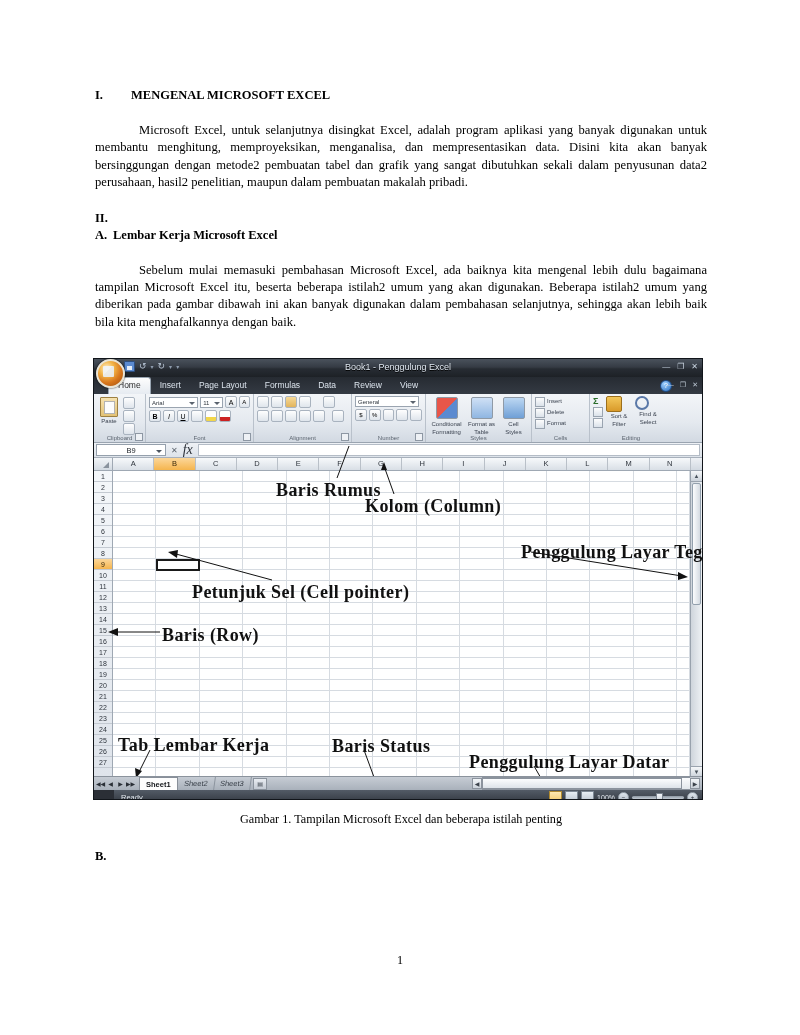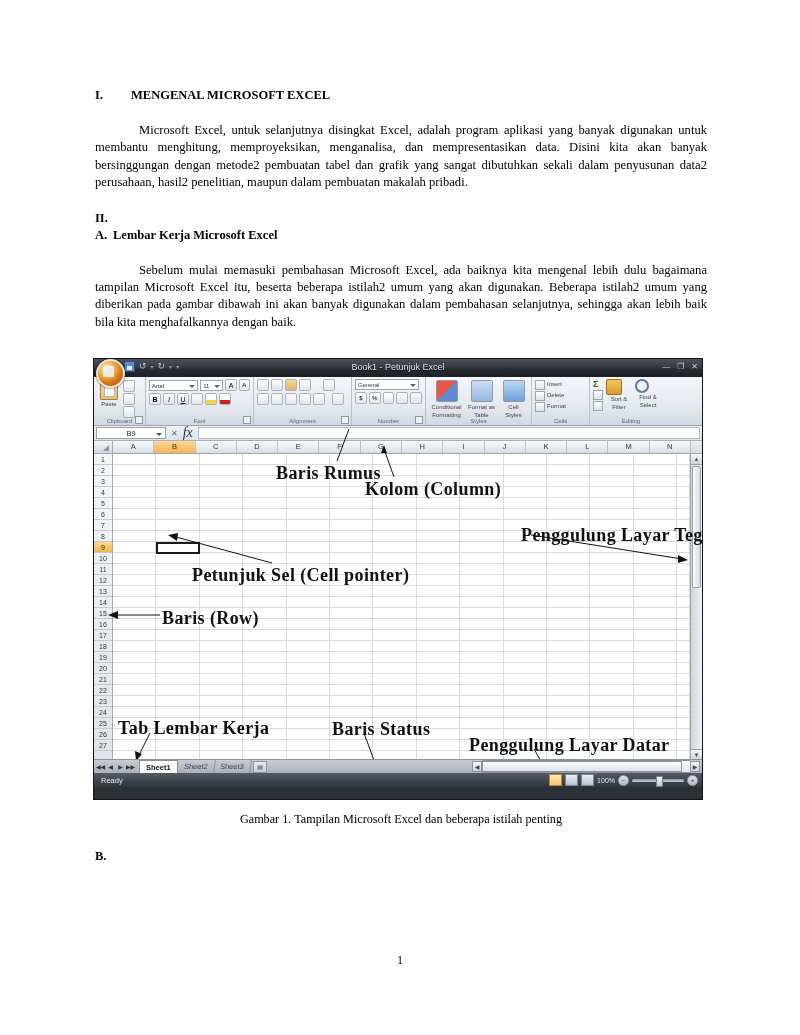--- a/index.html
+++ b/index.html
@@ -486,20 +486,21 @@
     height: 14px;
     background: linear-gradient(to bottom,#4b535d,#2c3views);
     background: linear-gradient(to bottom,#535b66,#2f353d);
     display: flex;
     align-items: center;
     color: #e3e9ef;
     font-size: 7.5px;
     padding: 0 4px;
     box-sizing: border-box;
     position: relative;
+    margin-left: 20px;
   }
   .sb-ready { padding-left: 3px; }
   .sb-right {
     position: absolute;
     right: 4px; top: 1px;
     display: flex;
     align-items: center;
     gap: 3px;
   }
   .viewbtn {
@@ -569,28 +570,43 @@
         <div class="orb-glyph"></div>
       </div>
       <div class="xl-qat">
         <span class="qat-ico qat-save"></span>
         <span class="qat-arrow">↺</span>
         <span class="qat-caret">▾</span>
         <span class="qat-arrow">↻</span>
         <span class="qat-caret">▾</span>
         <span class="qat-caret">▾</span>
       </div>
-      <div class="xl-title-text">Book1 - Petunjuk Excel</div>
+      <div class="xl-title-text">Book1 - Penggulung Excel</div>
       <div class="xl-winbtns">
         <span>—</span>
         <span>❐</span>
         <span>✕</span>
       </div>
     </div>
 
+    <div class="xl-tabstrip">
+      <div class="xl-tab active">Home</div>
+      <div class="xl-tab">Insert</div>
+      <div class="xl-tab">Page Layout</div>
+      <div class="xl-tab">Formulas</div>
+      <div class="xl-tab">Data</div>
+      <div class="xl-tab">Review</div>
+      <div class="xl-tab">View</div>
+      <div class="xl-help">?</div>
+      <div class="xl-winbtns2">
+        <span>—</span>
+        <span>❐</span>
+        <span>✕</span>
+      </div>
+    </div>
 
     <div class="xl-ribbon">
 
       <div class="rb-group" style="width:52px">
         <div style="display:flex;gap:2px;">
           <div style="width:24px;text-align:center;">
             <div class="paste-ico"></div>
             <div class="mini-txt">Paste</div>
           </div>
           <div style="display:flex;flex-direction:column;gap:1px;padding-top:1px;">

